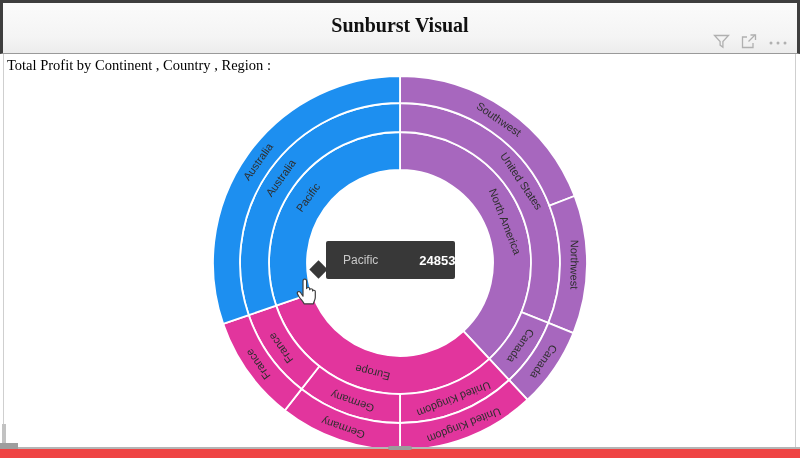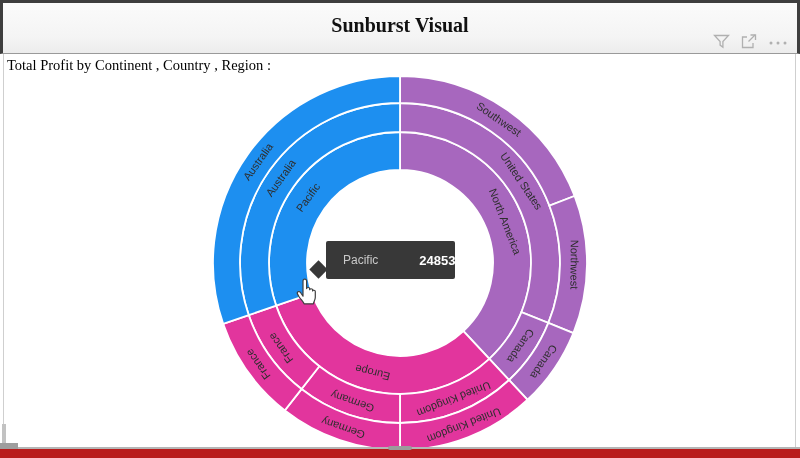--- a/index.html
+++ b/index.html
@@ -1,16 +1,16 @@
 <!DOCTYPE html>
 <html><head>
 <meta charset="utf-8">
 <style>
   html,body{margin:0;padding:0;background:#ffffff;}
-  .window{position:relative;width:800px;height:458px;background:#b91c1c;overflow:hidden;
+  .window{position:relative;width:800px;height:458px;background:#ef4444;overflow:hidden;
           font-family:"Liberation Sans",sans-serif;}
   
   .header{position:absolute;left:0;top:0;width:800px;height:54px;box-sizing:border-box;
           border:3px solid #3e3e3e;border-bottom:1px solid #9a9a9a;
           background:linear-gradient(180deg,#fbfbfb 0%,#f4f4f4 70%,#ececec 100%);}
   .title{position:absolute;left:0;right:0;top:11px;text-align:center;
          font-family:"Liberation Serif",serif;font-weight:bold;font-size:20px;color:#111;}
   .header-icons{position:absolute;right:12px;top:34px;display:flex;align-items:center;gap:11px;z-index:5;}
   .hicon{display:block;}
   

